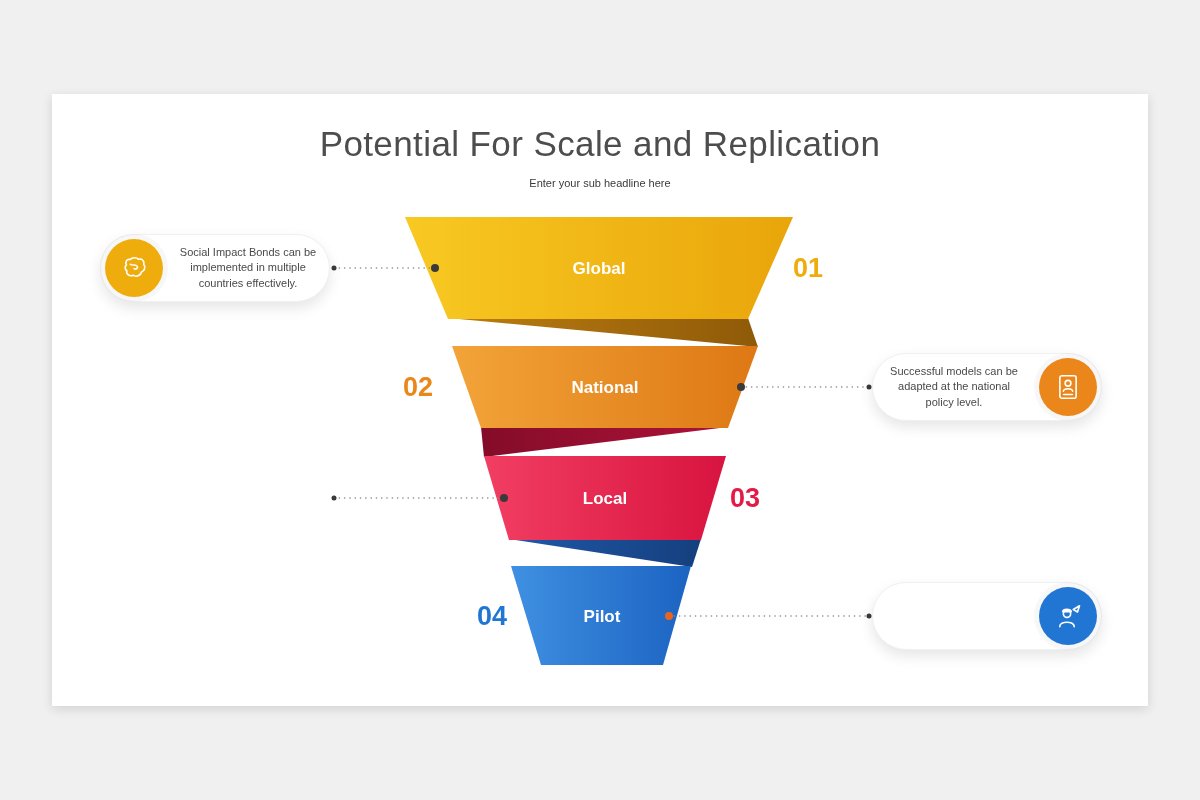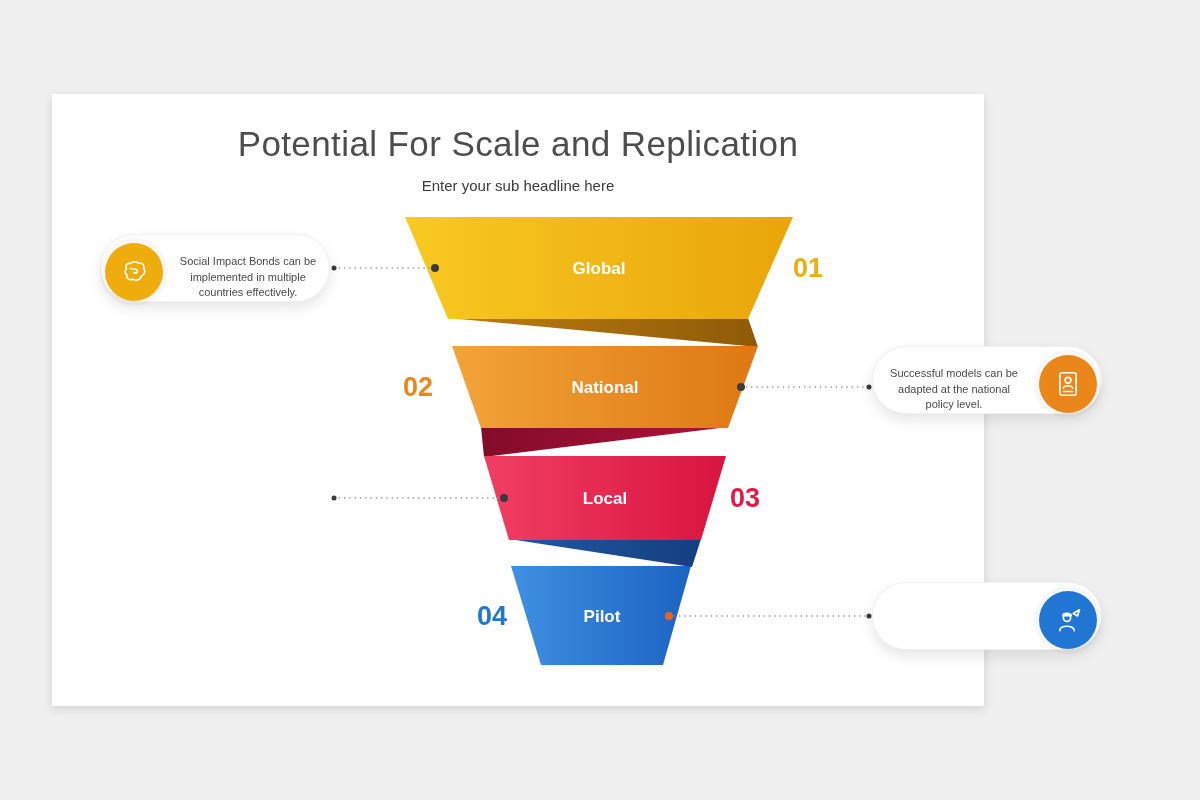--- a/index.html
+++ b/index.html
@@ -4,52 +4,52 @@
 <style>
   * { margin:0; padding:0; box-sizing:border-box; }
   html,body { width:1200px; height:800px; }
   body {
     background:#f0f0f0;
     font-family:"Liberation Sans", sans-serif;
     position:relative;
     overflow:hidden;
   }
   .slide {
-    position:absolute; left:52px; top:94px; width:932px; height:612px;
+    position:absolute; left:52px; top:94px; width:1096px; height:612px;
     background:#ffffff;
     box-shadow:0 3px 10px rgba(0,0,0,0.13);
   }
   .title {
     position:absolute; top:30px; left:0; width:100%;
     text-align:center; font-size:35px; font-weight:400;
     color:#4d4d4d; letter-spacing:0.4px;
   }
   .subtitle {
     position:absolute; top:83px; left:0; width:100%;
-    text-align:center; font-size:15px; color:#3a3a3a;
+    text-align:center; font-size:11px; color:#3a3a3a;
   }
   .funnel-svg { position:absolute; left:0; top:0; width:1096px; height:612px; }
   .band-label {
     fill:#ffffff; font-size:17px; font-weight:bold;
     text-anchor:middle; font-family:"Liberation Sans", sans-serif;
   }
   .num {
     font-size:27px; font-weight:bold; text-anchor:middle;
     font-family:"Liberation Sans", sans-serif;
   }
   .conn-line {
     stroke:#8a8a8a; stroke-width:1.6;
     stroke-dasharray:0.1 5.2; stroke-linecap:round;
   }
   .dot { fill:#3a3a3a; }
   .card {
     position:absolute; width:230px; height:68px;
     background:#ffffff; border:1px solid #f0f0f0; border-radius:40px;
     box-shadow:0 6px 14px rgba(0,0,0,0.10);
-    display:flex; align-items:flex-end;
+    display:flex; align-items:center;
   }
   .card.icon-right { flex-direction:row-reverse; }
   .icon-circle {
     width:58px; height:58px; border-radius:50%;
     flex:0 0 auto; margin:0 4px;
     display:flex; align-items:center; justify-content:center;
     box-shadow:0 0 0 5px rgba(0,0,0,0.03);
   }
   .glyph { width:30px; height:30px; stroke:#ffffff; fill:none;
     stroke-width:1.3; stroke-linecap:round; stroke-linejoin:round; }
@@ -142,21 +142,21 @@
   <div class="card icon-left" style="left:48px; top:140px;">
     <div class="icon-circle" style="background: rgb(239, 172, 13);">
       <svg class="glyph" viewBox="0 0 24 24">
         <path d="M6,9.5 C4.5,7 6.5,4.5 9,5.2 C10.5,3.5 14,3.2 15.5,5 C18.5,4.2 20.5,6.5 19.8,9 C21.5,11 20.5,14.5 18,15.2 C17.5,18 13.5,19.5 11.5,17.8 C8.5,19 5.5,17 6.2,14 C4.2,12.8 4.8,10.5 6,9.5 Z"></path>
         <path d="M9,9 C10.5,10.5 13,8.5 14.5,10.5 C15.5,12 13.5,13.5 12,12.5"></path>
       </svg>
     </div>
     <div class="card-text">Social Impact Bonds can be implemented in multiple countries effectively.</div>
   </div>
 
-  <div class="card icon-right" style="left:820px; top:252px;">
+  <div class="card icon-right" style="left:820px; top:259px;">
     <div class="icon-circle" style="background: rgb(234, 134, 26);">
       <svg class="glyph" viewBox="0 0 24 24">
         <rect x="5.5" y="3" width="13" height="18" rx="1.6"></rect>
         <circle cx="12" cy="9" r="2.3"></circle>
         <path d="M8.3,15.3 C8.8,12.8 15.2,12.8 15.7,15.3"></path>
         <line x1="8.5" y1="18" x2="15.5" y2="18"></line>
       </svg>
     </div>
     <div class="card-text">Successful models can be adapted at the national policy level.</div>
   </div>

